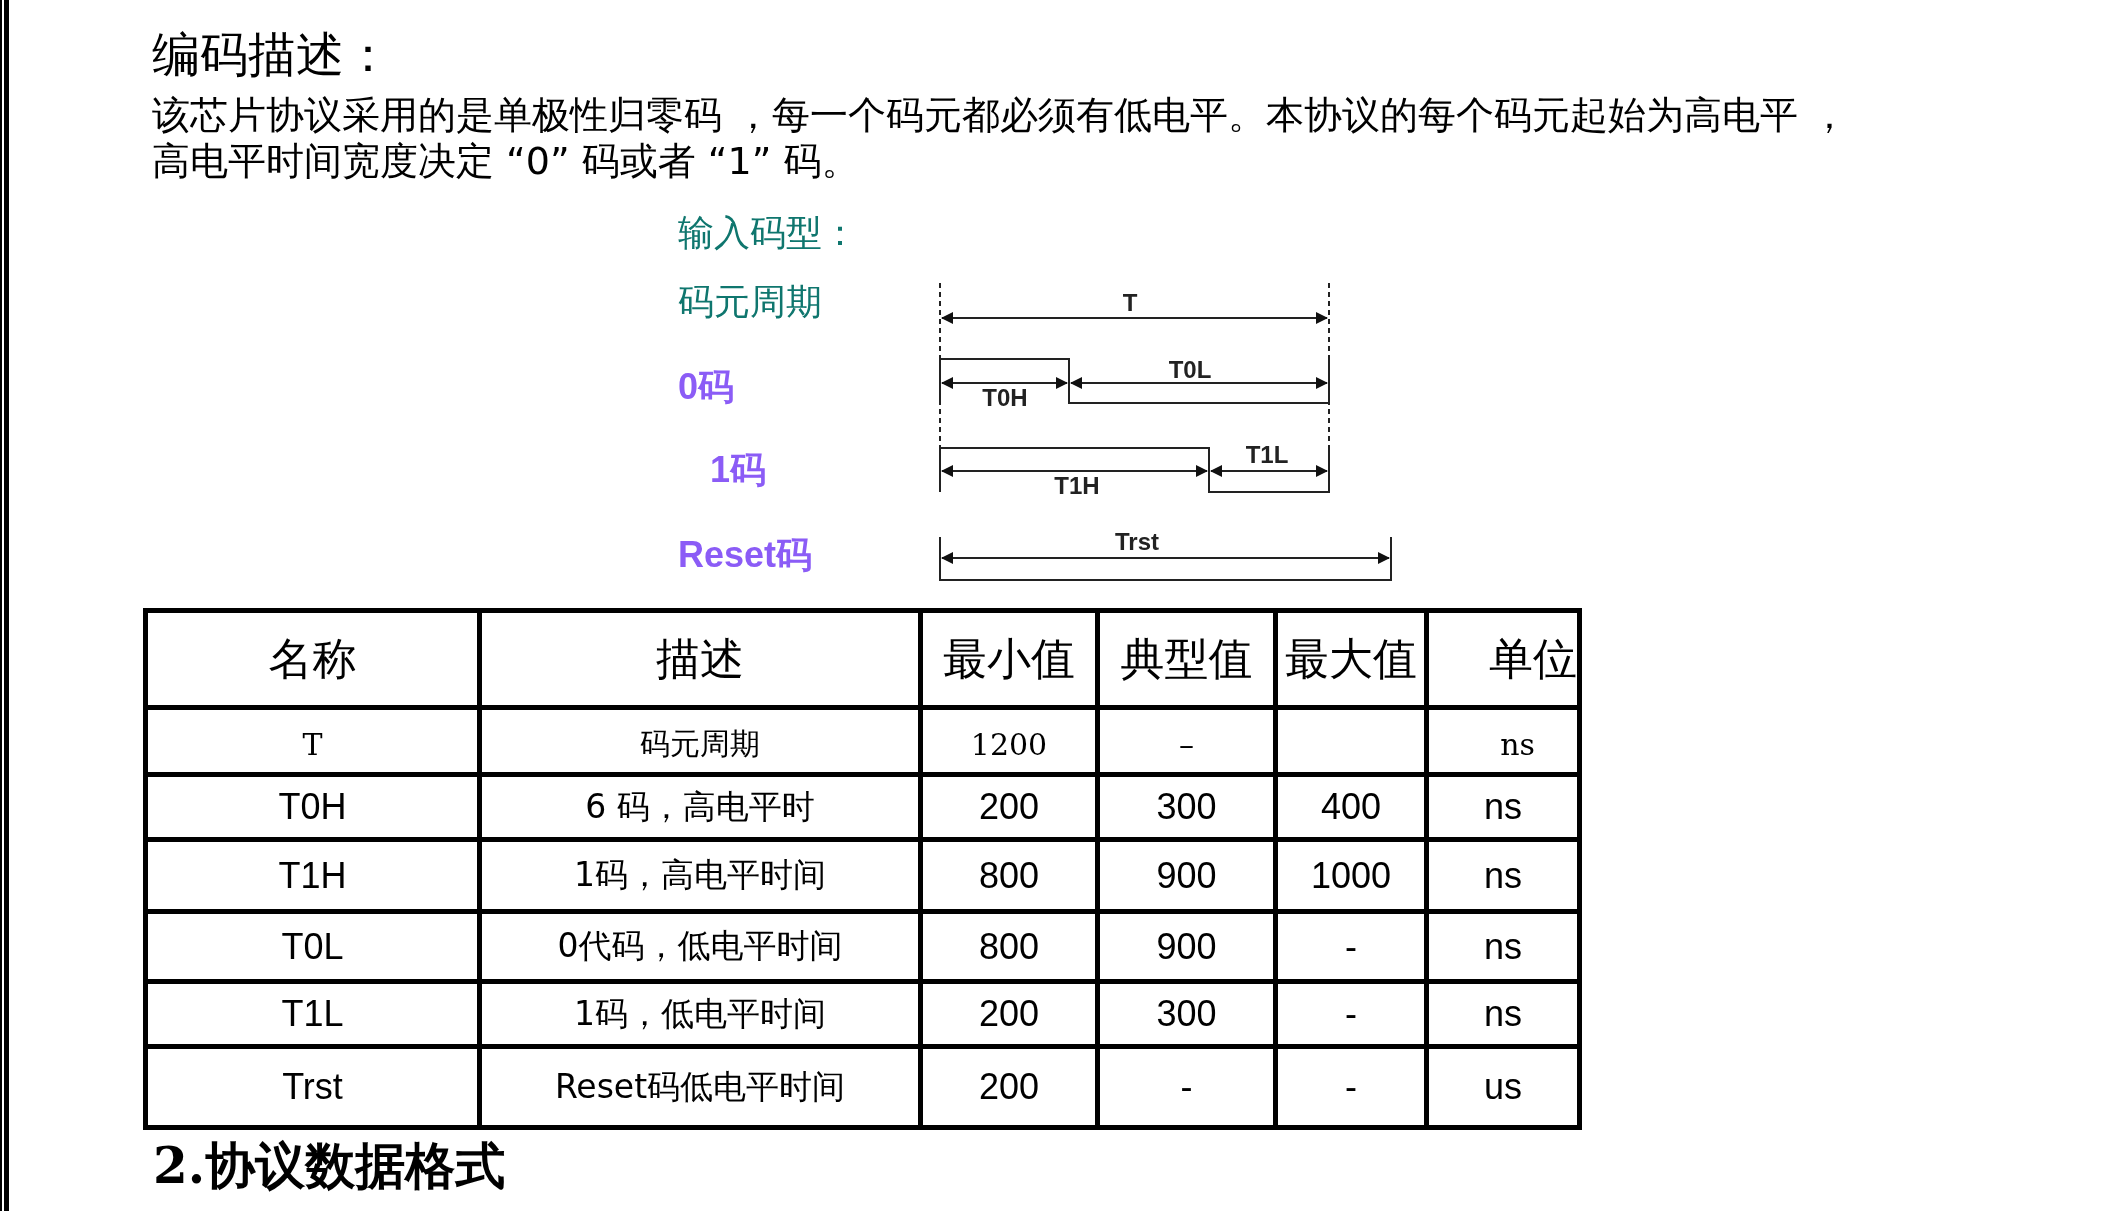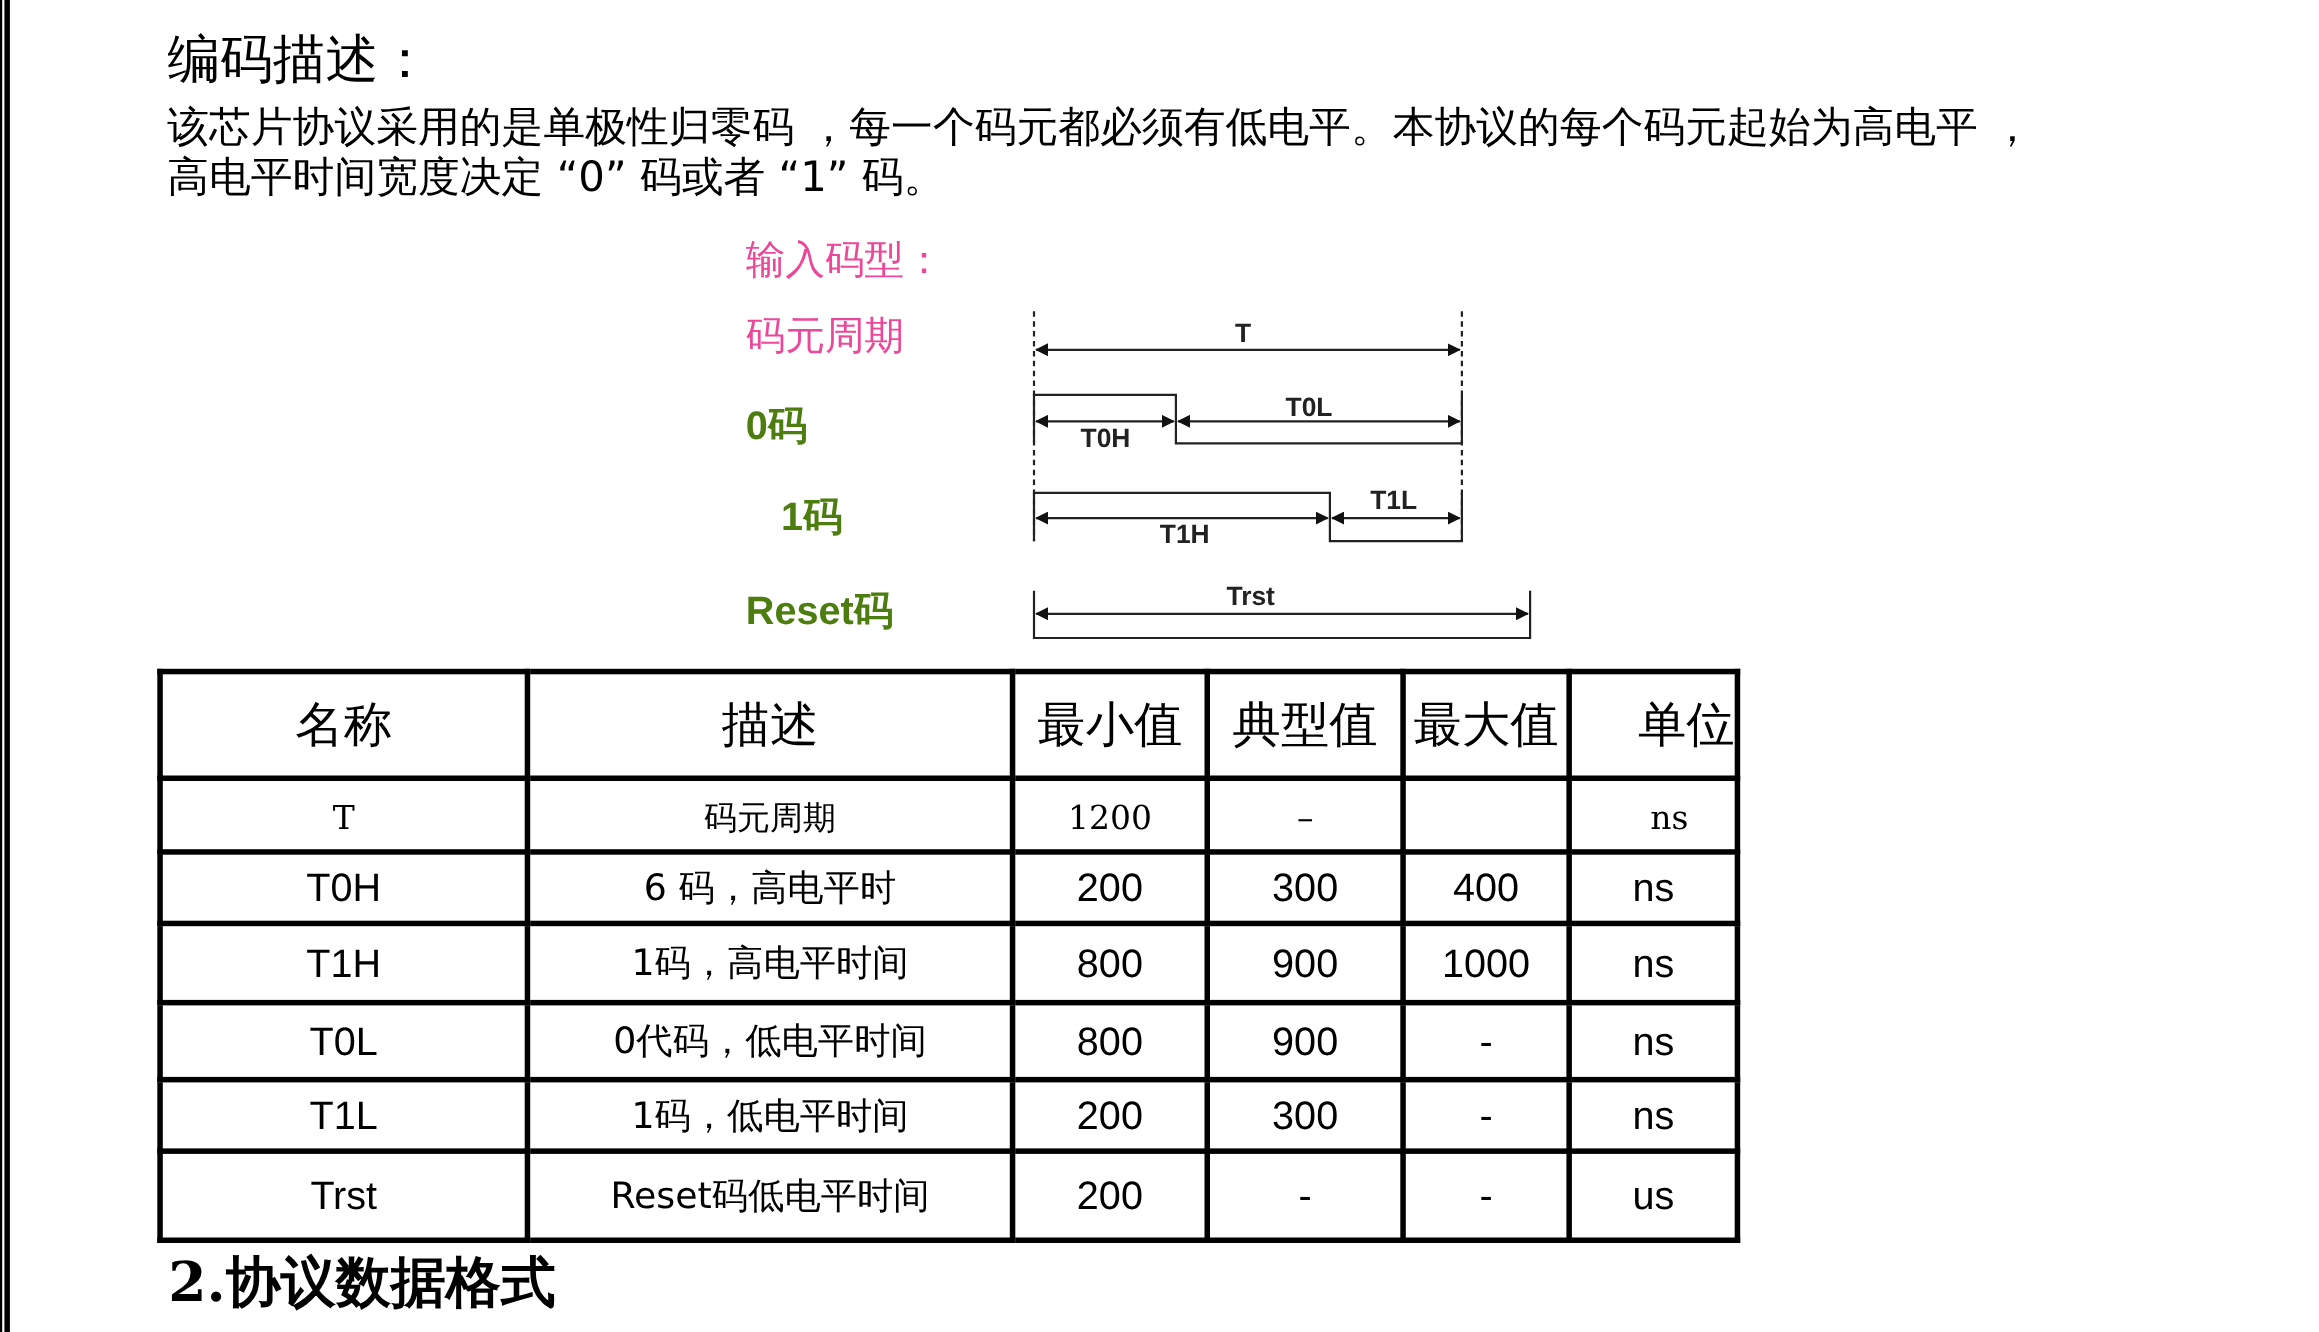--- a/index.html
+++ b/index.html
@@ -4,22 +4,22 @@
   <style>
     html, body { margin: 0; padding: 0; background: #ffffff; }
     body { width: 2108px; height: 1211px; position: relative; overflow: hidden; font-family: "DejaVu Sans", sans-serif; color: #000; }
     .border-thin { position: absolute; left: 0; top: 0; width: 2px; height: 1211px; background: #000; }
     .border-thick { position: absolute; left: 4px; top: 0; width: 5px; height: 1211px; background: #000; }
     .title { position: absolute; left: 152px; top: 24px; font-size: 48px; line-height: 60px; white-space: nowrap; font-family: "DejaVu Sans", sans-serif; }
     .para { position: absolute; left: 152px; top: 92px; font-size: 38px; line-height: 46px; white-space: nowrap; }
     .para div { height: 46px; }
 
     
-    .diag-label { position: absolute; font-size: 36px; line-height: 40px; color: #ec4899; white-space: nowrap; font-family: Liberation Sans, sans-serif; }
-    .diag-label.sans { font-family: "Liberation Sans", sans-serif; font-weight: bold; color: #4d7c0f; }
+    .diag-label { position: absolute; font-size: 36px; line-height: 40px; color: #0f766e; white-space: nowrap; font-family: Liberation Mono, monospace; }
+    .diag-label.sans { font-family: "Liberation Sans", sans-serif; font-weight: bold; color: #8b5cf6; }
     .diag-svg { position: absolute; left: 930px; top: 275px; }
     .diag-svg text { font-family: "Liberation Sans", sans-serif; font-size: 24px; fill: #222; font-weight: bold; }
 
     
     .tbl { position: absolute; left: 143px; top: 608px; border-collapse: collapse; table-layout: fixed; }
     .tbl td, .tbl th { border: 5px solid #000; padding: 0; text-align: center; vertical-align: middle; overflow: hidden; white-space: nowrap; }
     .tbl th { font-family: "DejaVu Serif", serif; font-weight: normal; font-size: 44px; height: 92px; }
     .tbl th.left { text-align: right; padding-left: 6px; }
     .tbl tr.serif td { font-family: "DejaVu Serif", serif; font-size: 30px; height: 56px; padding-top: 6px; }
     .tbl tr.serif td.unit { text-align: right; padding-right: 42px; }

